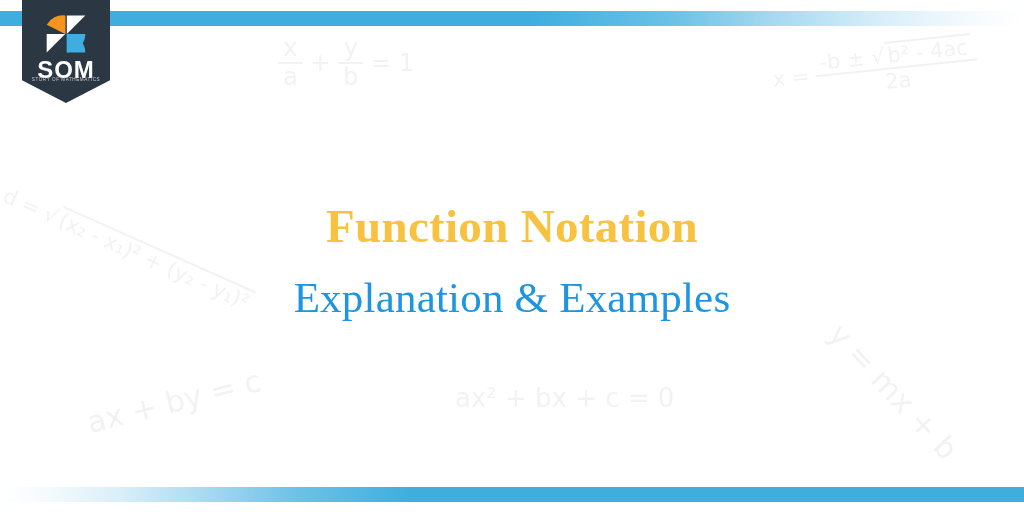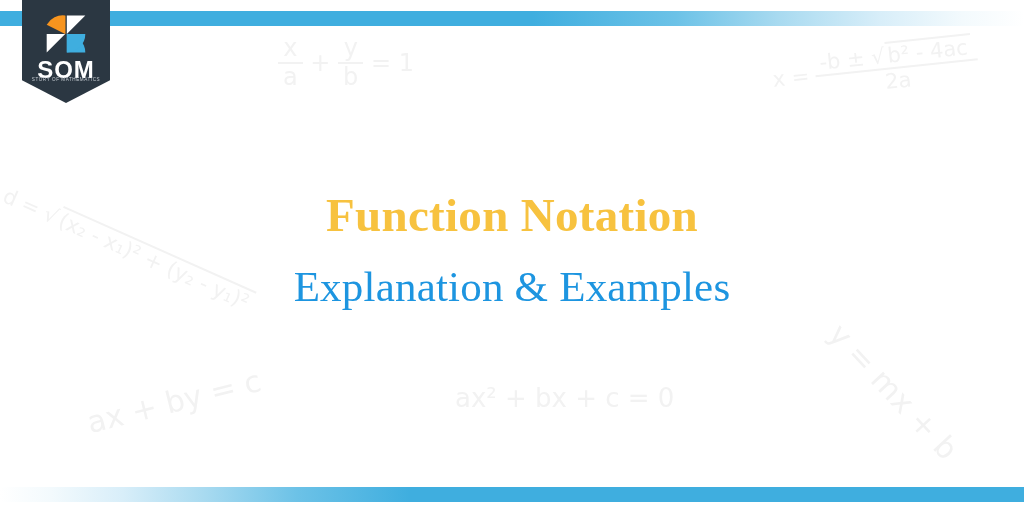--- a/index.html
+++ b/index.html
@@ -129,21 +129,21 @@
 
   
   .headline {
     position: absolute;
     left: 0;
     top: 186px;
     width: 1024px;
     text-align: center;
   }
   .title {
-    margin: 1px;
+    margin: 12px;
     font-family: "Liberation Serif", serif;
     font-weight: bold;
     font-size: 47px;
     color: #F7C23F;
     line-height: 1.2;
     letter-spacing: 0.3px;
   }
   .subtitle {
     margin: 18px 0 0 0;
     font-family: "Liberation Serif", serif;

